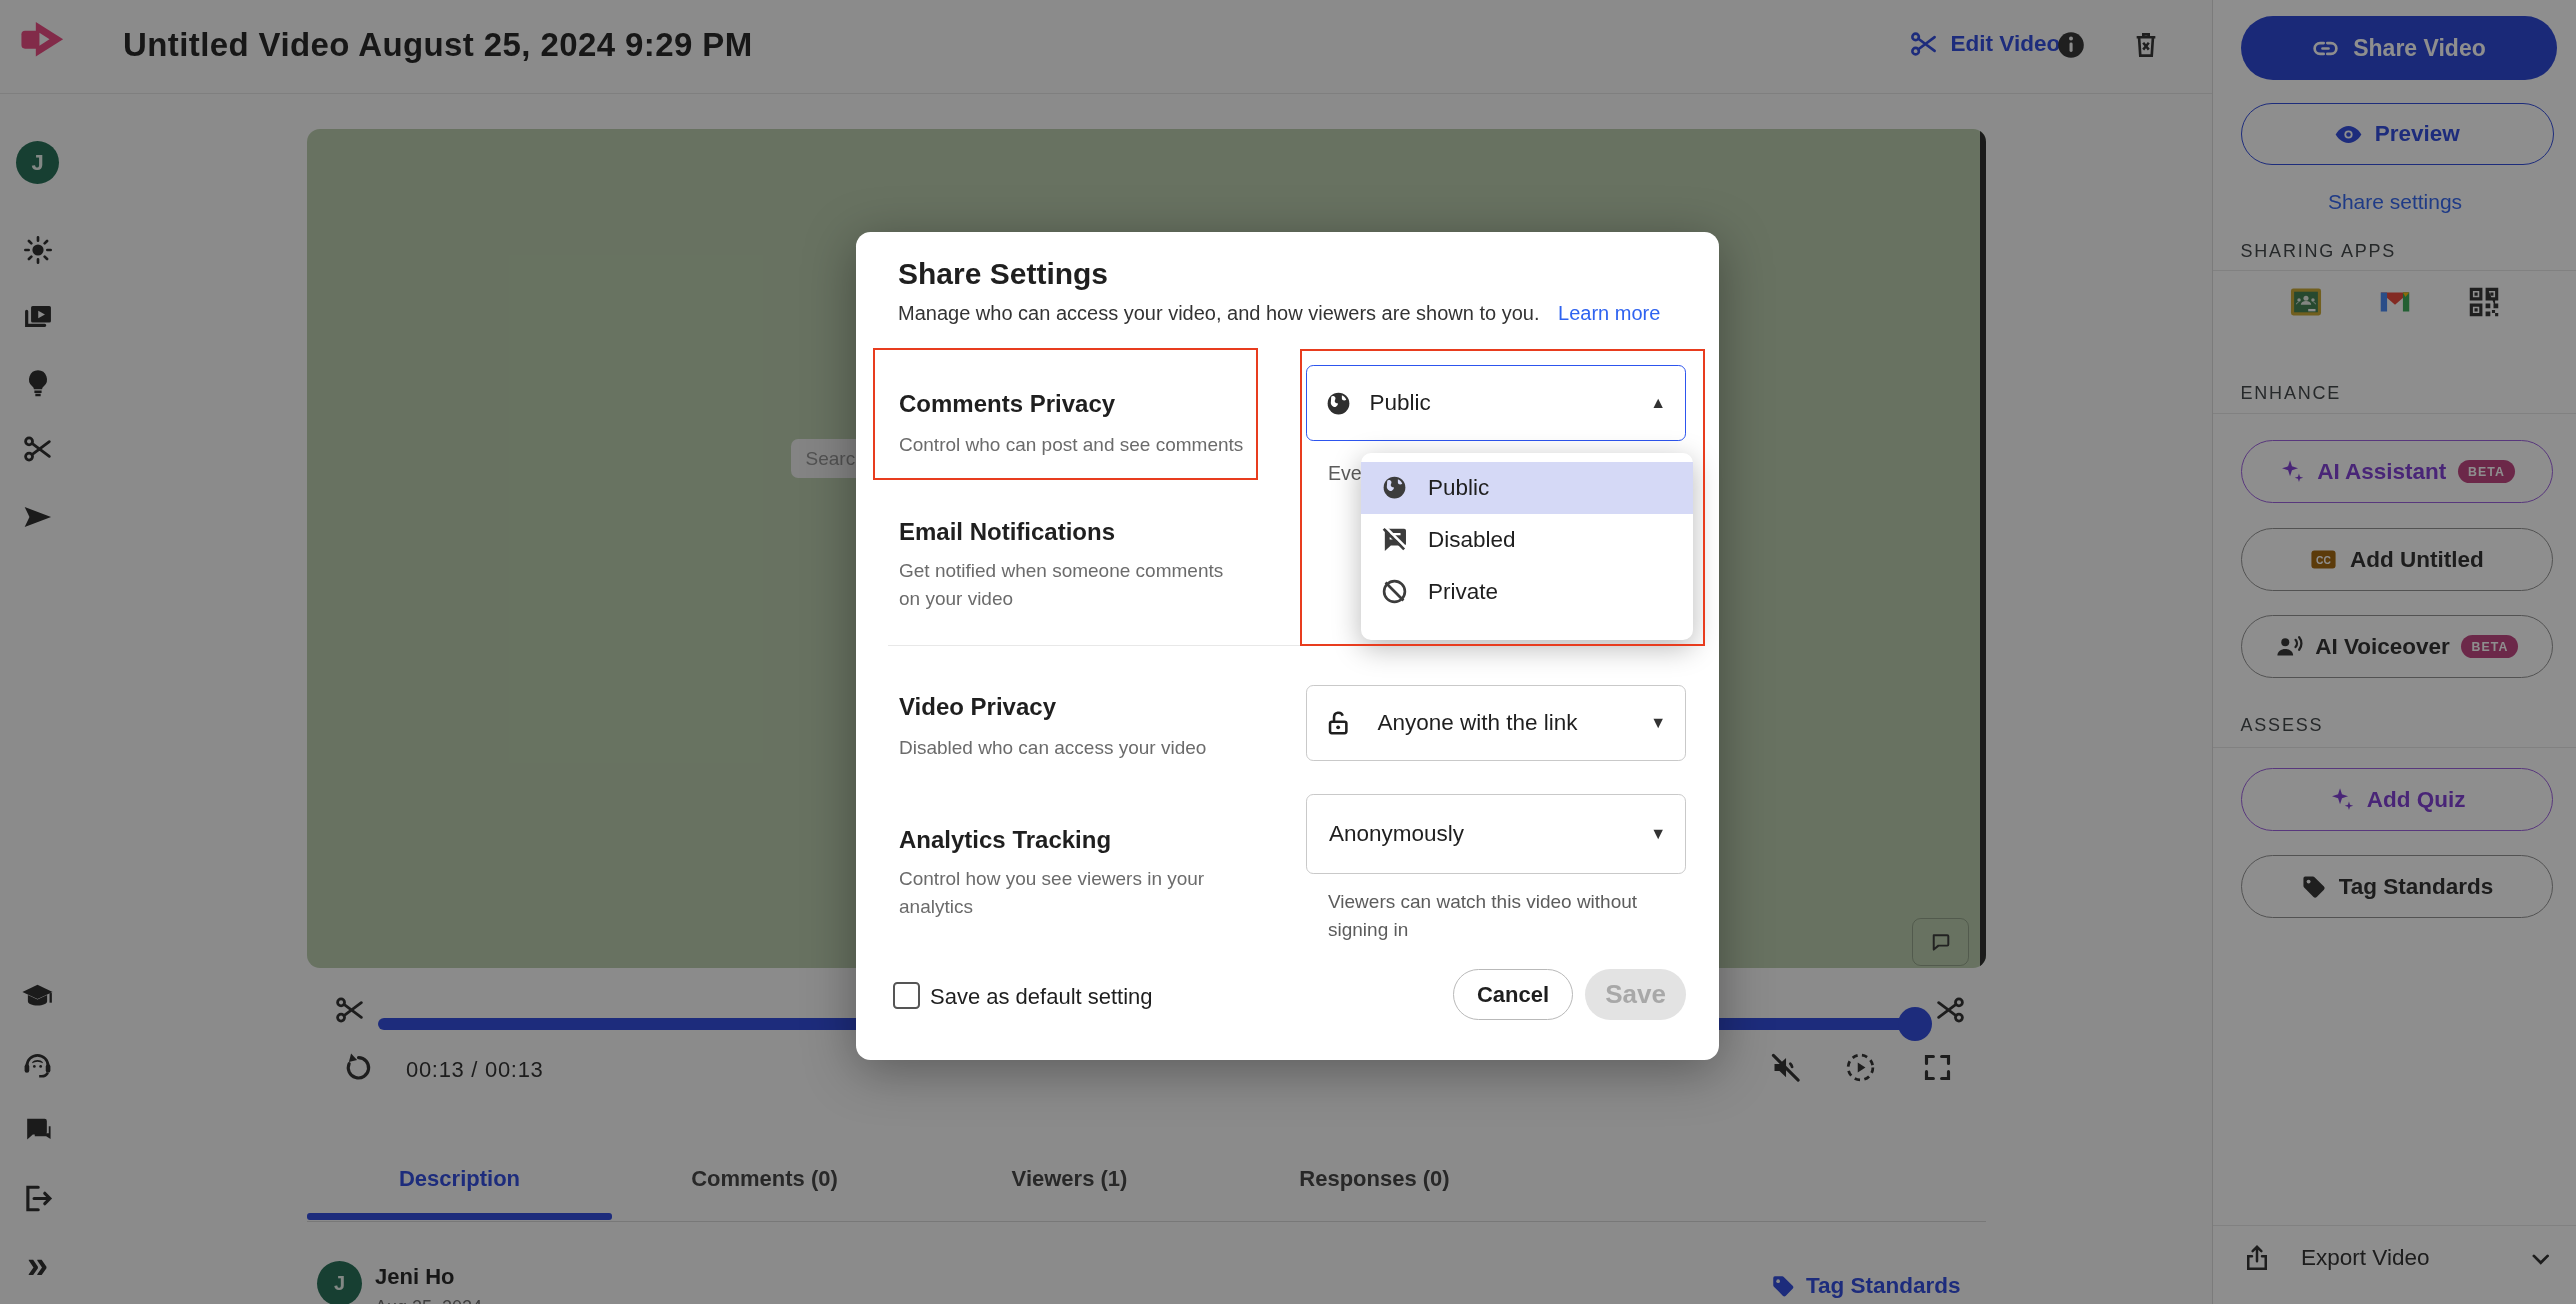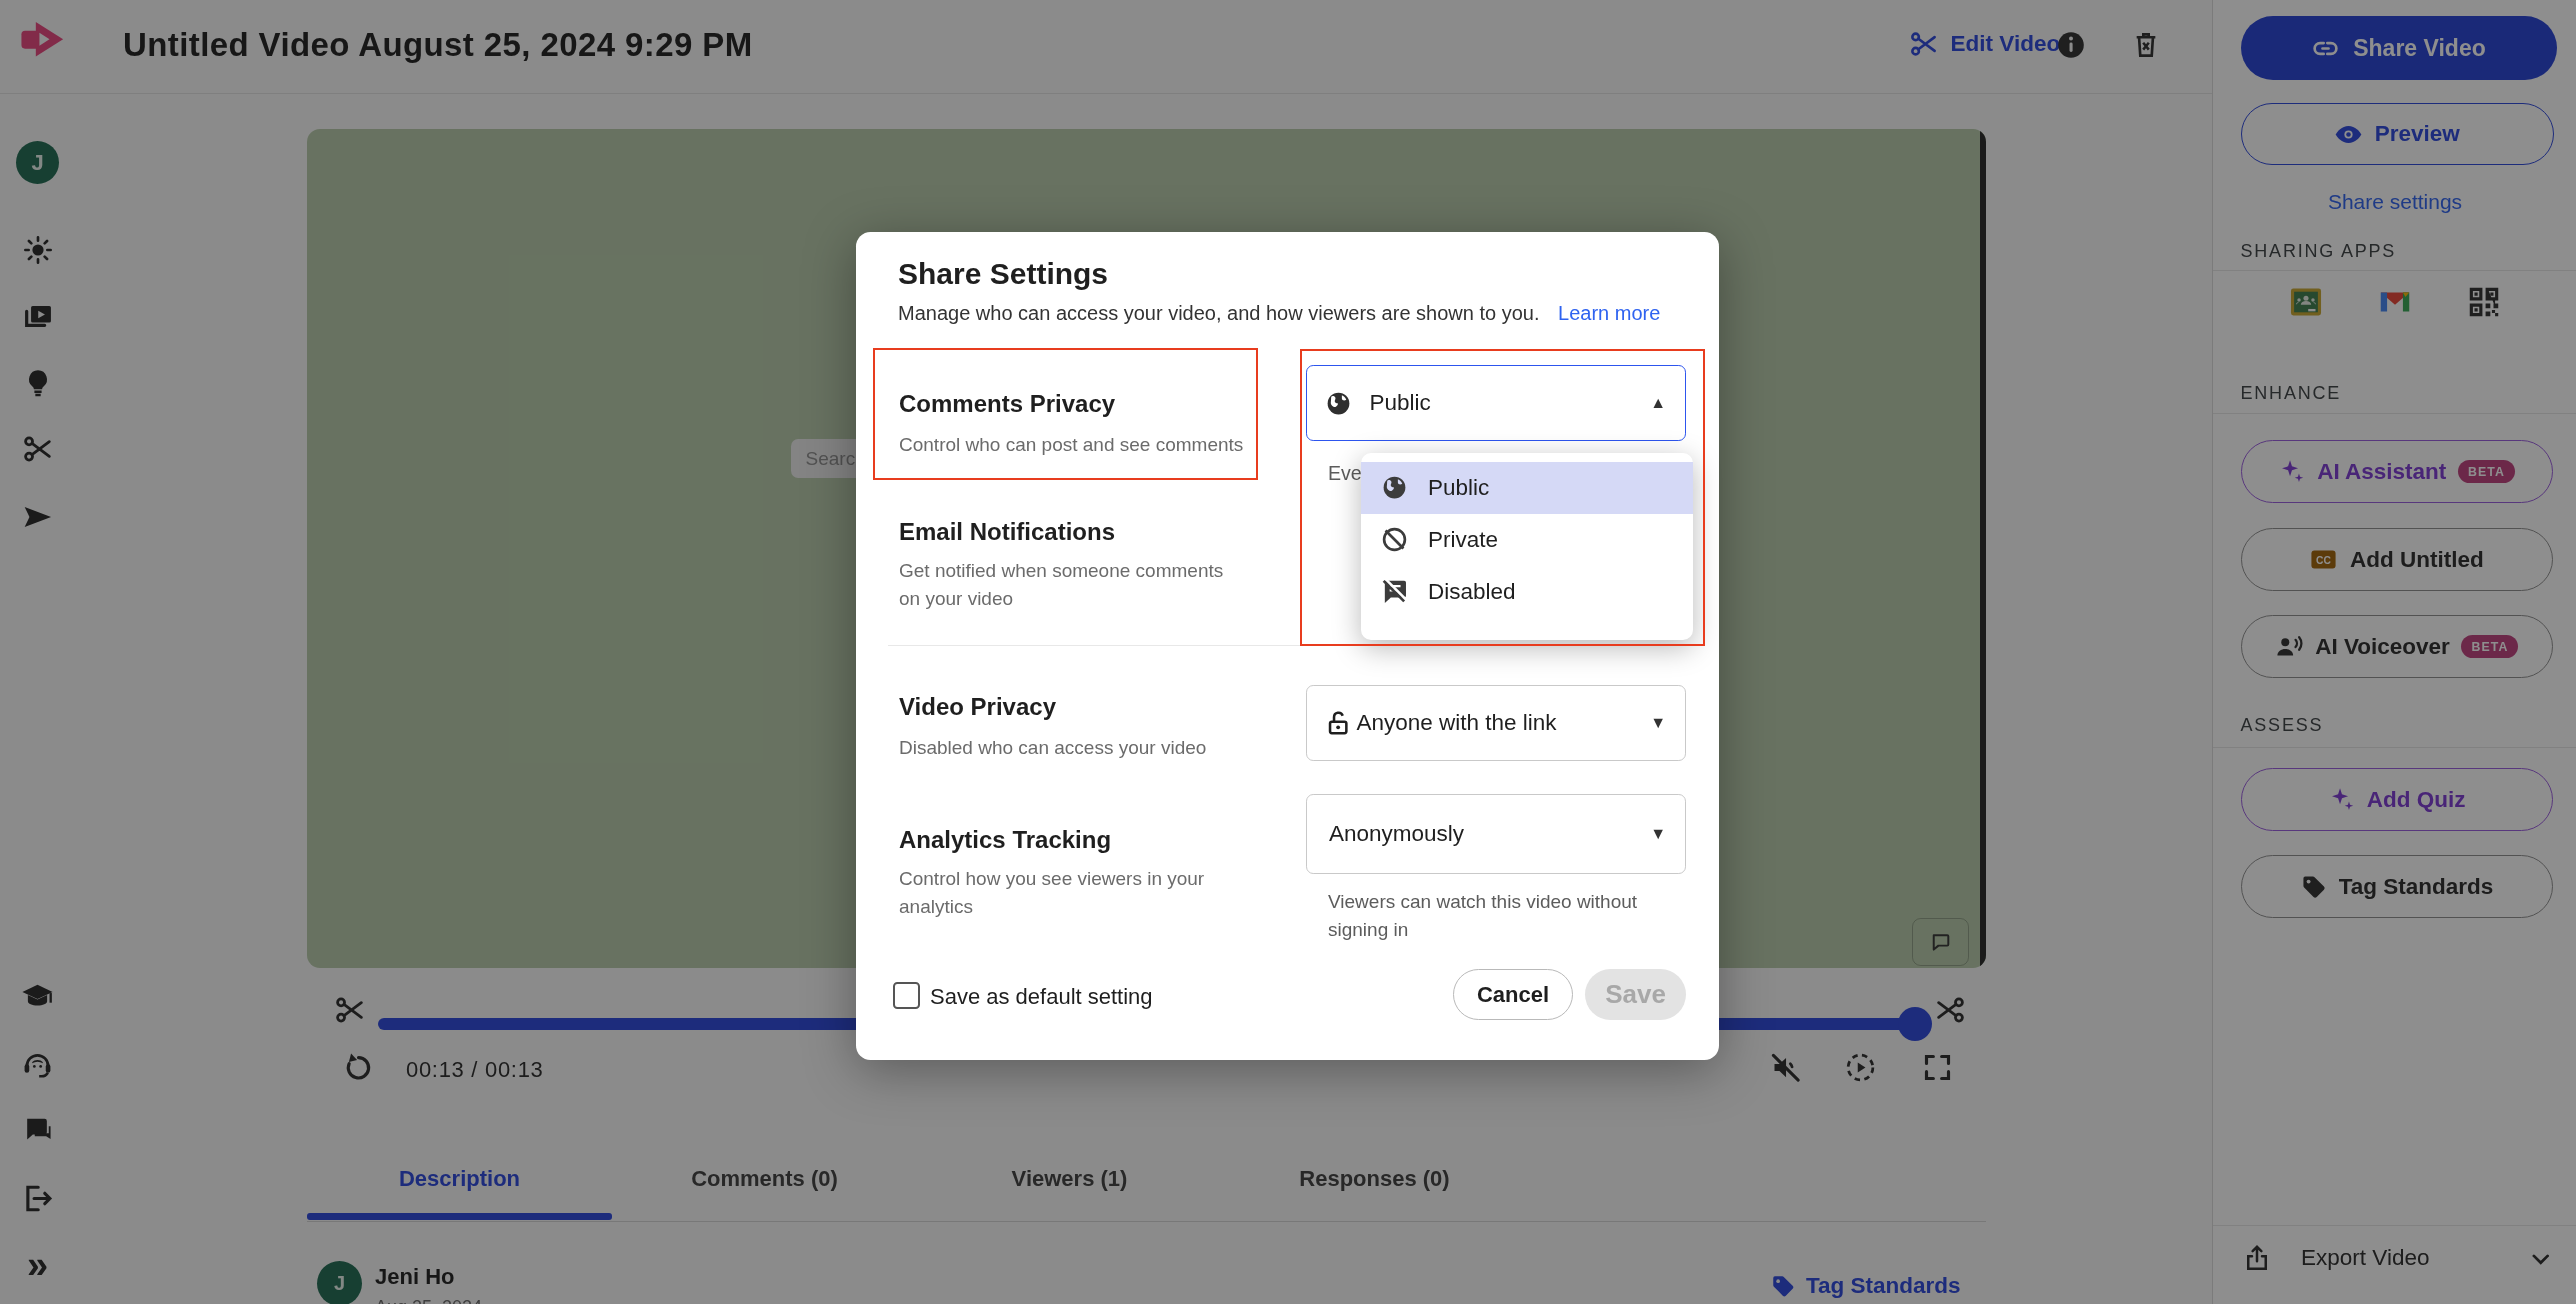--- a/index.html
+++ b/index.html
@@ -402,57 +402,57 @@
             <svg viewBox="0 0 24 24" width="29" height="29">
               <circle cx="12" cy="12" r="9" fill="currentColor"></circle>
               <path fill="#d5d9f6" d="M7.2 5.8c1.9 0 2.9 1.5 2 3s.4 3 1.9 3-1 4-2.9 3-3-2.5-2.5-4.5-.4-4.5 1.5-4.5z"></path>
               <path fill="#d5d9f6" d="M14.8 5.2c1.6.8 3 2.1 3.6 3.7-1.5 1-3.6.5-3.6-1.1z"></path>
             </svg>
           </span>
         <span>Public</span>
       </div>
       <div class="menu-item">
         <span style="color:#3c3c3c">
-            <svg viewBox="0 0 24 24" width="29" height="29" fill="none" stroke="currentColor">
-              <circle cx="12" cy="12" r="8.6" stroke-width="2.2"></circle>
-              <path stroke-width="2.2" d="M4.6 4.6l14.8 14.8"></path>
-            </svg>
-          </span>
-        <span>Private</span>
-      </div>
-      <div class="menu-item">
-        <span style="color:#3c3c3c">
             <svg viewBox="0 0 24 24" width="29" height="29">
               <path fill="currentColor" d="M4 3h16a1.5 1.5 0 0 1 1.5 1.5v11A1.5 1.5 0 0 1 20 17H9l-5 4.5z"></path>
               <g stroke="#fff" stroke-width="1.8">
                 <path d="M8 7.5h9M8 11h6"></path>
               </g>
               <path stroke="#fff" stroke-width="2.2" d="M4.8 2l17 17"></path>
               <path stroke="currentColor" stroke-width="2.2" d="M3 3.2l17 17"></path>
             </svg>
           </span>
         <span>Disabled</span>
       </div>
+      <div class="menu-item">
+        <span style="color:#3c3c3c">
+            <svg viewBox="0 0 24 24" width="29" height="29" fill="none" stroke="currentColor">
+              <circle cx="12" cy="12" r="8.6" stroke-width="2.2"></circle>
+              <path stroke-width="2.2" d="M4.6 4.6l14.8 14.8"></path>
+            </svg>
+          </span>
+        <span>Private</span>
+      </div>
     </div>
 
     <div class="abs row-label" style="left:43px;top:286px">Email Notifications</div>
     <div class="abs row-desc" style="left:43px;top:325px;width:326px">Get notified when someone comments on your video</div>
     <div class="divider" style="top:413px"></div>
 
     <div class="abs row-label" style="left:43px;top:461px">Video Privacy</div>
     <div class="abs row-desc" style="left:43px;top:502px">Disabled who can access your video</div>
     <div class="select" style="top:453px;height:76px">
       <span style="margin-left:17.4px;color:#1f1f1f">
           <svg viewBox="0 0 24 24" width="29" height="29" fill="none" stroke="currentColor" stroke-width="2.1">
             <rect x="5" y="10.5" width="13.5" height="9.5" rx="1.5"></rect>
             <circle cx="11.7" cy="15.2" r="1.6" fill="currentColor" stroke="none"></circle>
             <path d="M8.3 10.5V6.8a3.7 3.7 0 0 1 7.2-1.2"></path>
           </svg>
         </span>
-      <span class="val" style="margin-left:3px">Anyone with the link</span>
+      <span class="val" style="margin-left:24px">Anyone with the link</span>
       <span class="caret">▼</span>
     </div>
 
     <div class="abs row-label" style="left:43px;top:594px">Analytics Tracking</div>
     <div class="abs row-desc" style="left:43px;top:633px;width:319px">Control how you see viewers in your analytics</div>
     <div class="select" style="top:562px;height:80px">
       <span class="val" style="margin-left:22px">Anonymously</span>
       <span class="caret">▼</span>
     </div>
     <div class="abs row-desc" style="left:472px;top:656px;width:333px;color:#5c5c5c">Viewers can watch this video without signing in</div>

